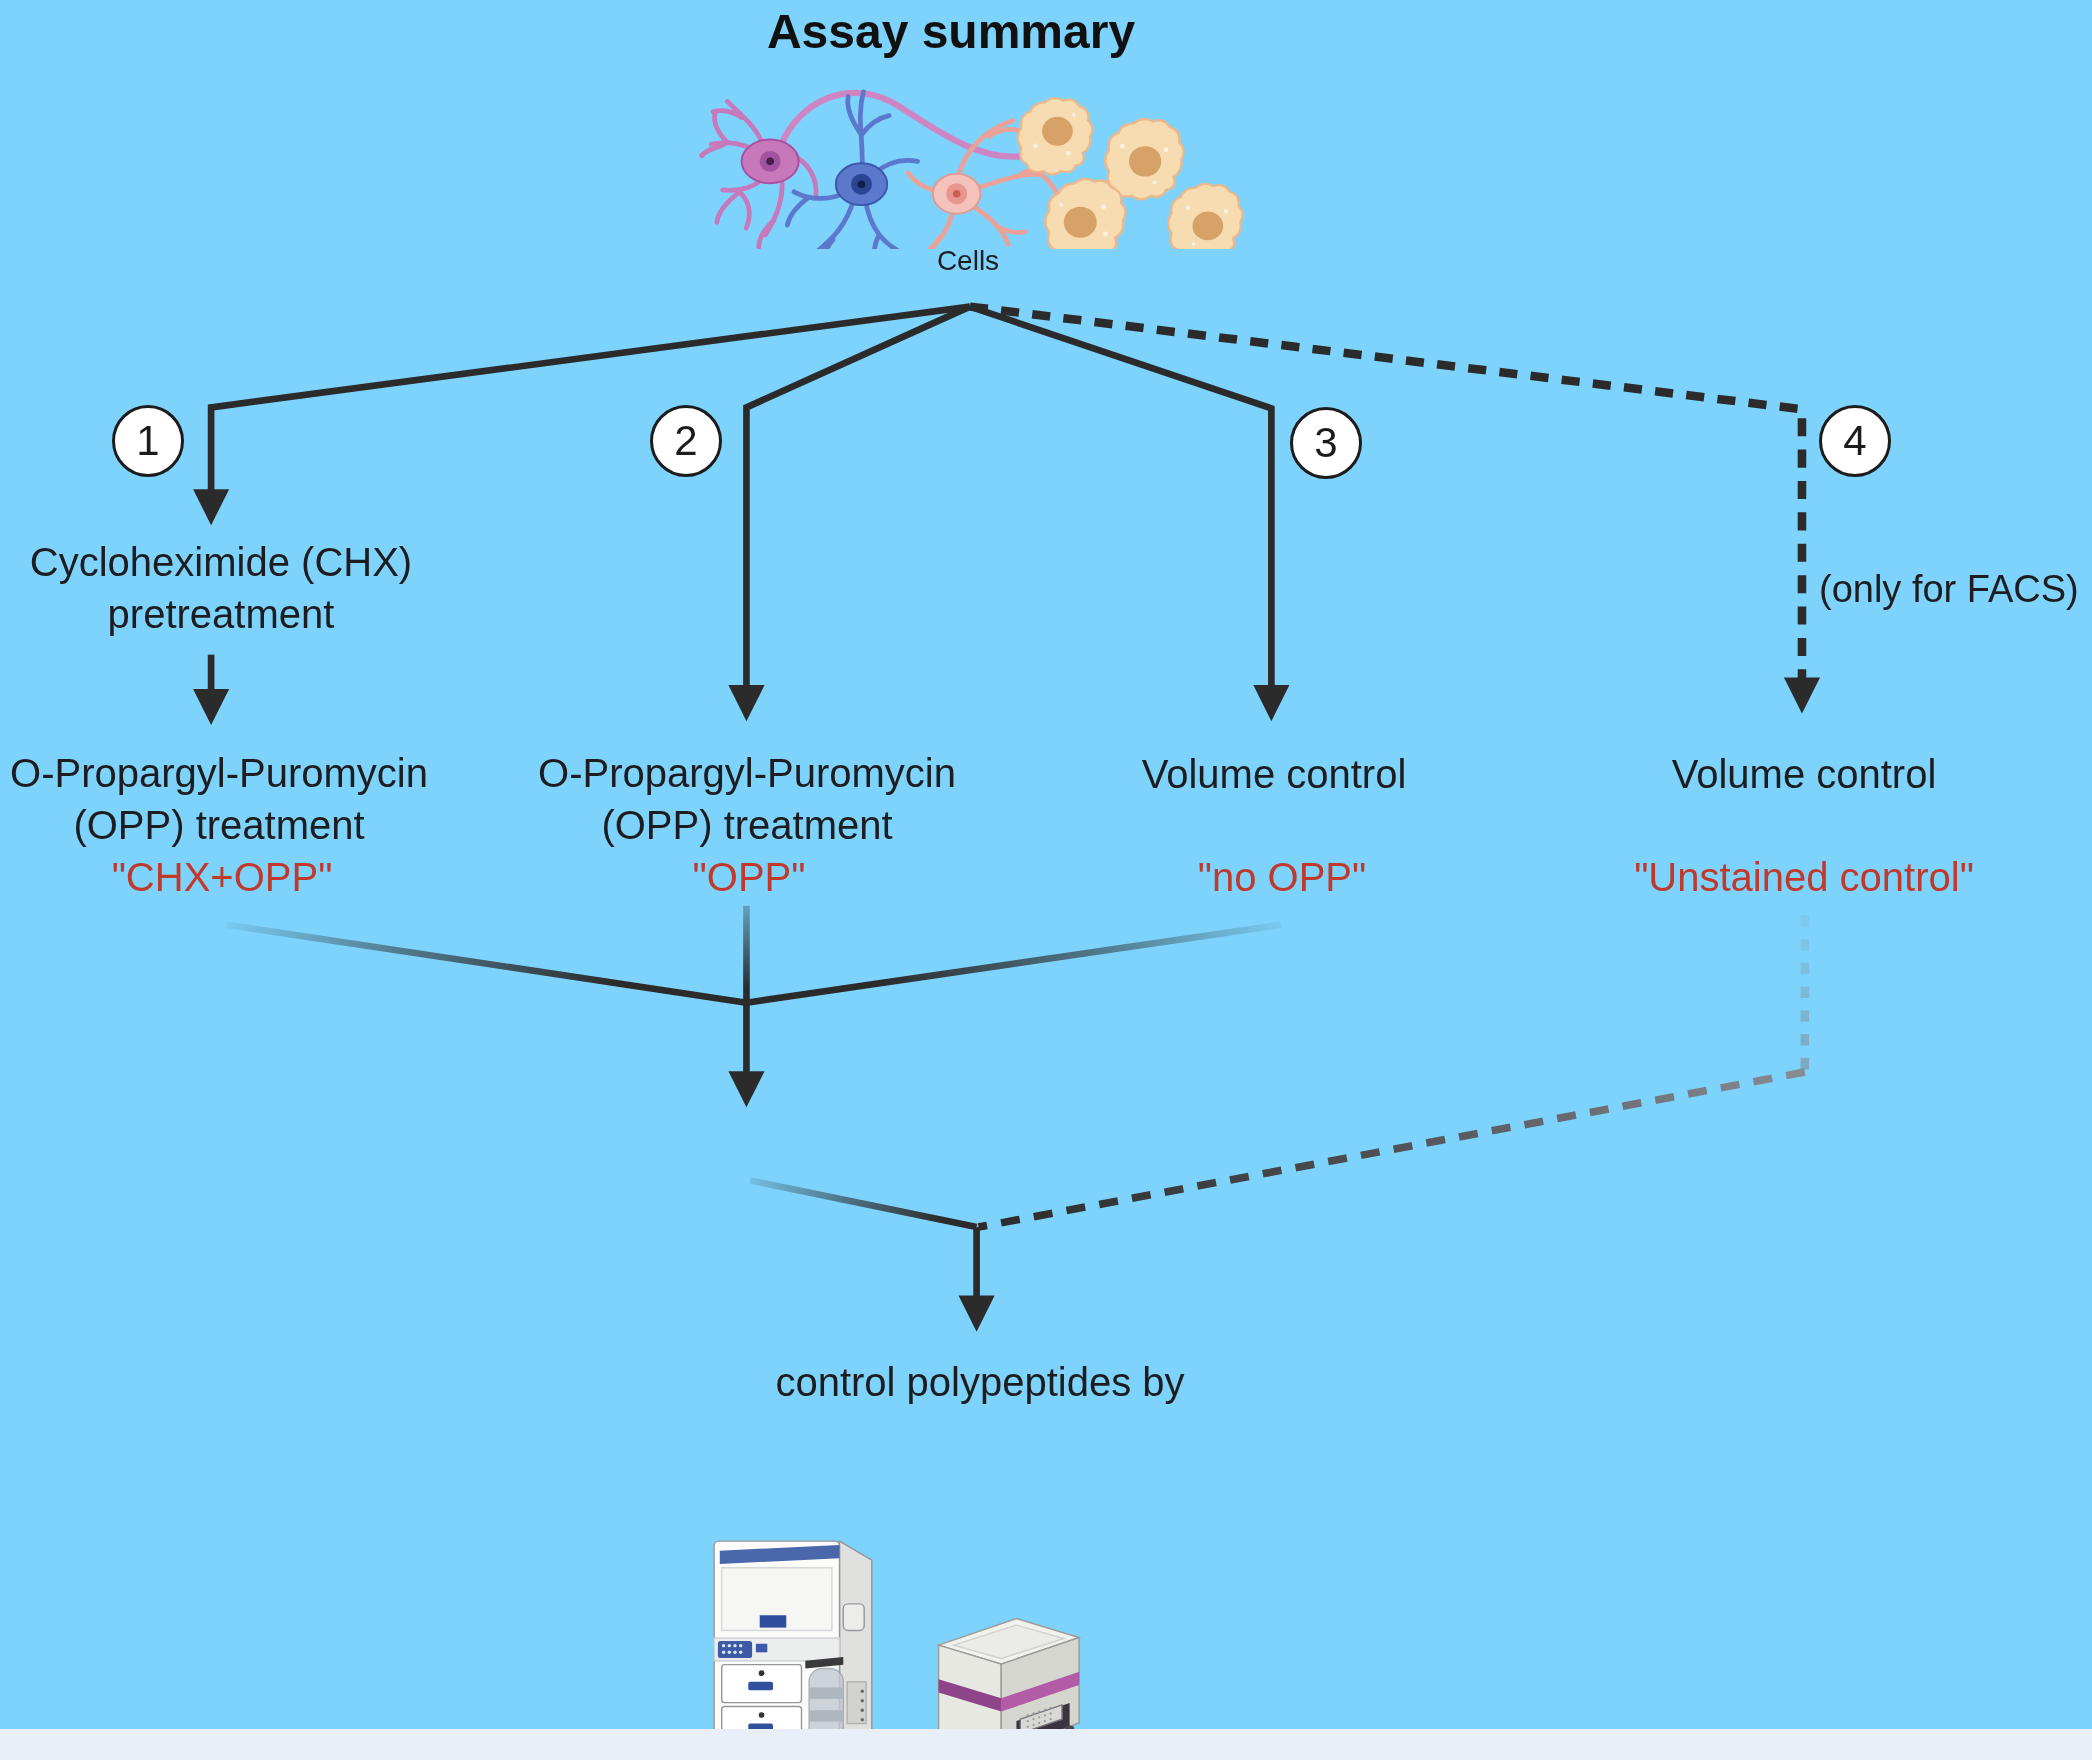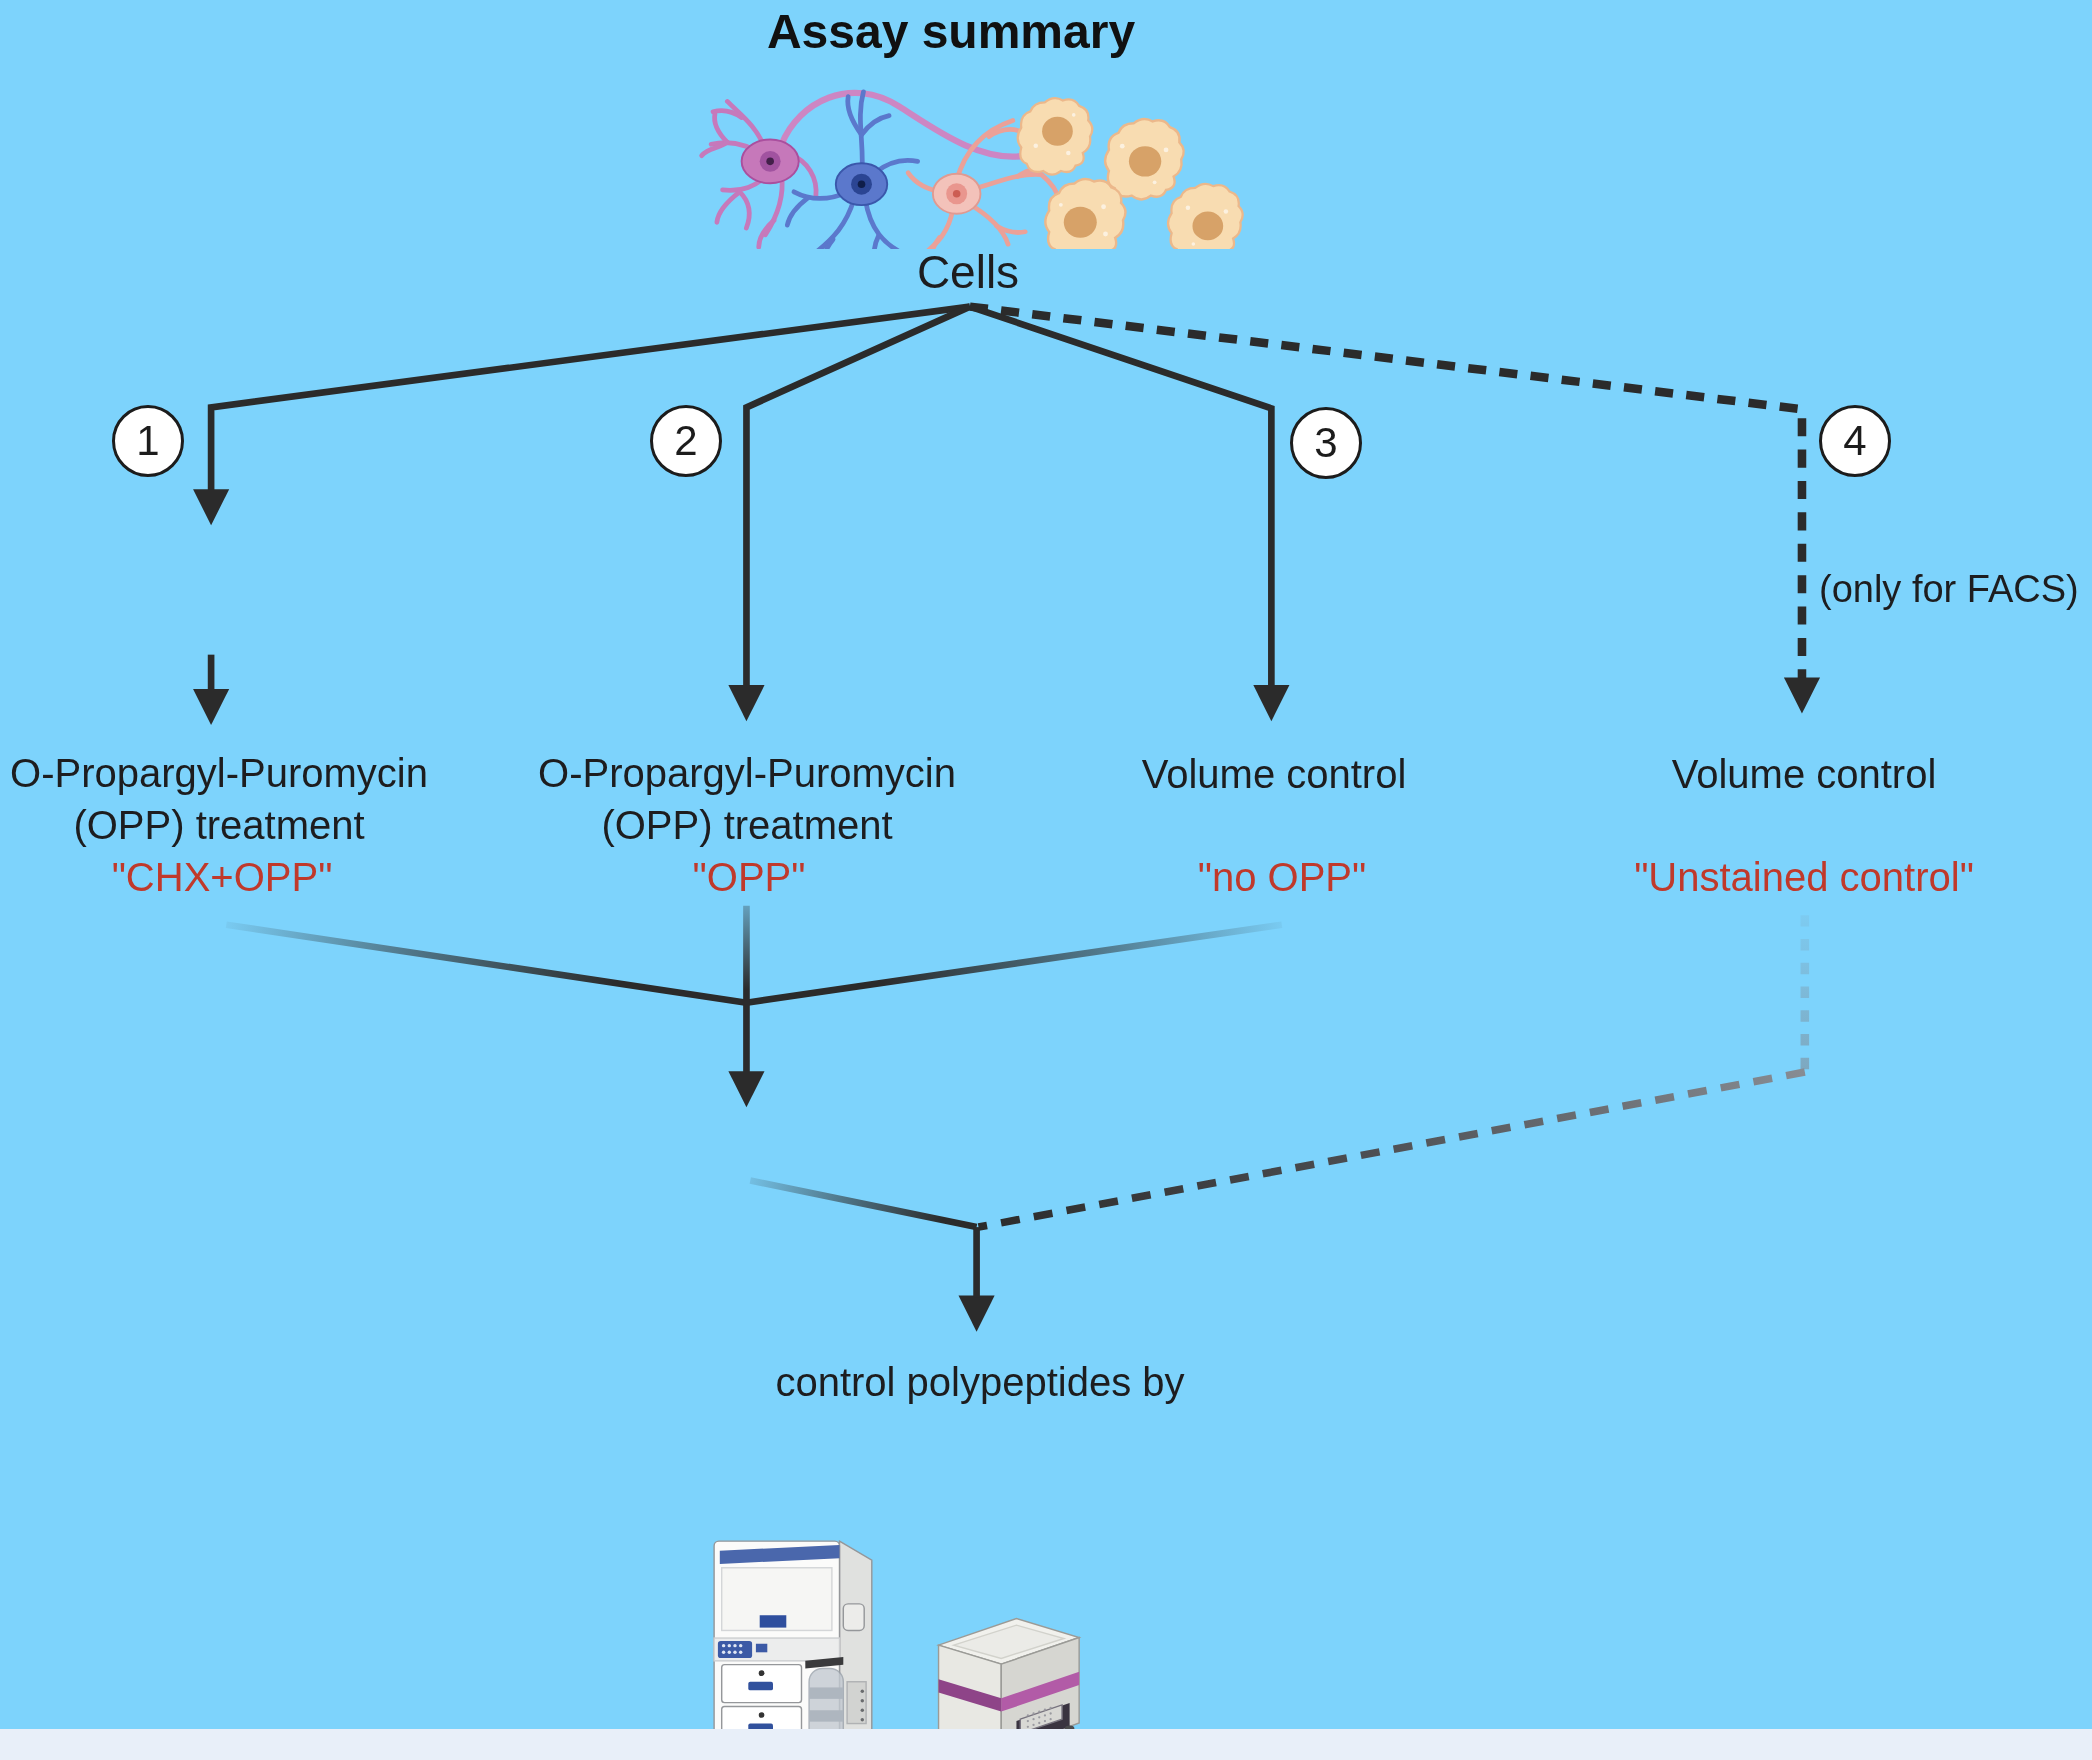--- a/index.html
+++ b/index.html
@@ -3,21 +3,21 @@
 <meta charset="utf-8">
 <style>
   html,body{margin:0;padding:0;background:#e8eff9;}
   .canvas{
     position:relative;width:2092px;height:1729px;background:#7dd3fc;
     font-family:Liberation Sans, sans-serif;color:#1d1d1f;overflow:hidden;
   }
   .abs{position:absolute;}
   .ctr{transform:translateX(-50%);text-align:center;}
   .title{font-size:48px;font-weight:700;white-space:nowrap;color:#111;}
-  .plain{font-size:46px;white-space:nowrap;text-align:center;}
+  .plain{font-size:28px;white-space:nowrap;text-align:center;}
   .label{font-size:40px;line-height:52px;white-space:nowrap;}
   .cond{font-size:40px;line-height:44px;white-space:nowrap;color:#c0392b;}
   .note{font-size:38px;white-space:nowrap;margin-top:18px;}
   .circle{
     position:absolute;width:72px;height:72px;box-sizing:border-box;
     border:3.8px solid #1c1c1c;border-radius:50%;background:#ffffff;
     display:flex;align-items:center;justify-content:center;
     font-size:42px;color:#1c1c1c;
   }
   svg{display:block;}
@@ -184,20 +184,24 @@
 
   <div class="abs ctr plain" style="left:968px;top:245px">Cells</div>
 
   <div class="circle" style="left:112px;top:405px">1</div>
   <div class="circle" style="left:650px;top:405px">2</div>
   <div class="circle" style="left:1290px;top:407px">3</div>
   <div class="circle" style="left:1819px;top:405px">4</div>
 
   <div class="abs note" style="left:1819px;top:550px">(only for FACS)</div>
 
+  <div class="abs ctr label" style="left:221px;top:536px">
+    <div>Cycloheximide (CHX)</div>
+    <div>pretreatment</div>
+  </div>
 
   <div class="abs ctr label" style="left:219px;top:747px">
     <div>O-Propargyl-Puromycin</div>
     <div>(OPP) treatment</div>
   </div>
 
   <div class="abs ctr label" style="left:747px;top:747px">
     <div>O-Propargyl-Puromycin</div>
     <div>(OPP) treatment</div>
   </div>

